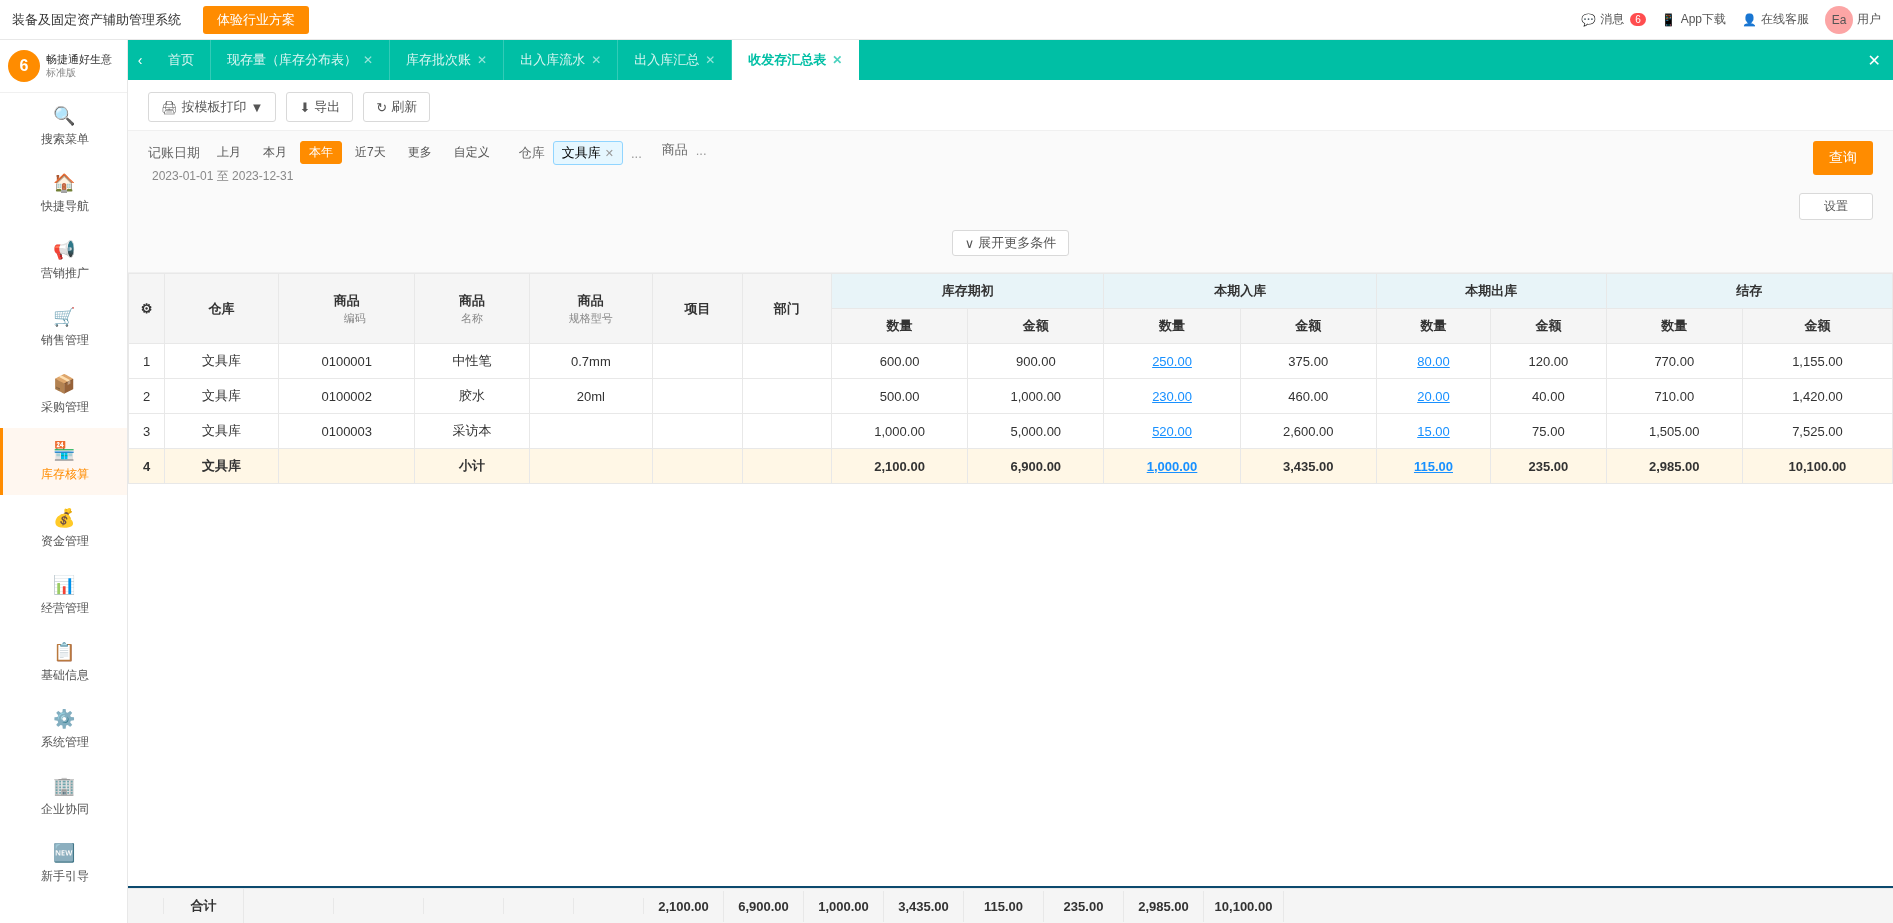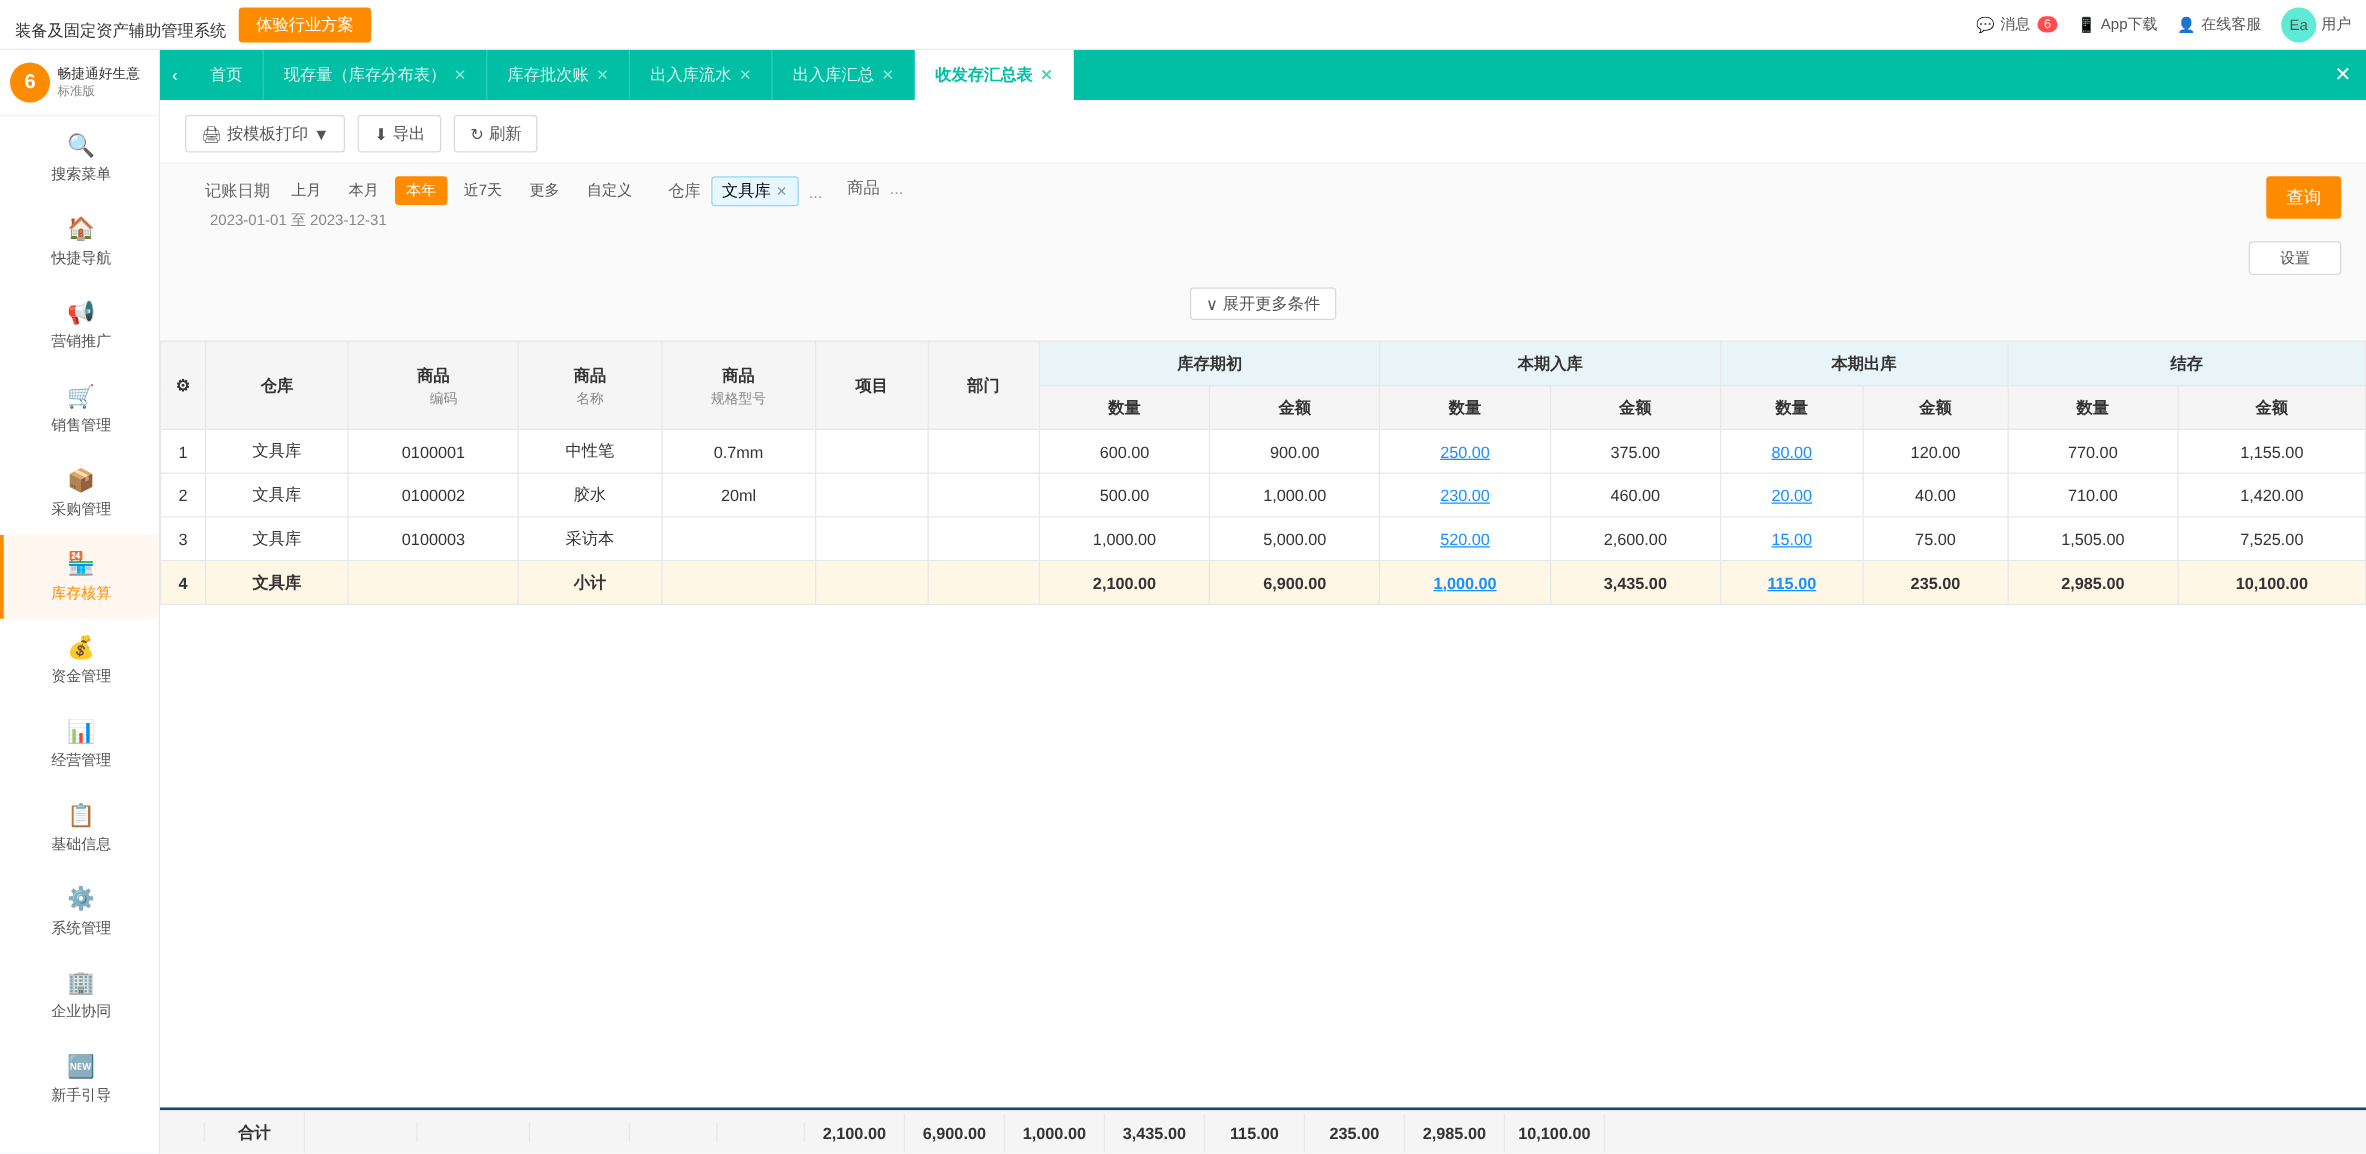--- a/index.html
+++ b/index.html
@@ -67,25 +67,25 @@
     .footer-row { display: flex; align-items: center; border-top: 1px solid #e8e8e8; }
     .footer-cell { padding: 8px 10px; border-right: 1px solid #e8e8e8; text-align: center; font-size: 13px; font-weight: 600; color: #333; white-space: nowrap; }
     .btn-query { background: #ff8c00; color: #fff; border: none; border-radius: 3px; padding: 8px 16px; font-size: 14px; cursor: pointer; white-space: nowrap; }
     .btn-settings-sm { background: #fff; color: #555; border: 1px solid #d9d9d9; border-radius: 3px; padding: 4px 24px; font-size: 12px; cursor: pointer; }
 
     
     .system-name { font-size: 13px; color: #333; }
     .btn-experience { background: #ff8c00; color: #fff; border: none; border-radius: 3px; padding: 5px 14px; font-size: 13px; cursor: pointer; }
     .top-icon { display: flex; align-items: center; gap: 4px; cursor: pointer; color: #555; font-size: 12px; }
     .badge { background: #ff4d4f; color: #fff; border-radius: 10px; font-size: 10px; padding: 1px 5px; margin-left: 2px; }
-    .avatar { width: 28px; height: 28px; background: #5eead4; border-radius: 50%; display: flex; align-items: center; justify-content: center; font-size: 12px; color: #555; }
+    .avatar { width: 28px; height: 28px; background: #fca5a5; border-radius: 50%; display: flex; align-items: center; justify-content: center; font-size: 12px; color: #555; }
     .expand-more-btn { display: flex; align-items: center; gap: 4px; cursor: pointer; color: #555; font-size: 13px; border: 1px solid #d9d9d9; padding: 3px 12px; border-radius: 3px; background: #fff; justify-content: center; width: fit-content; margin: 6px auto; }
 
     .col-group-header { background: #e8f4f8; }
-    .top-bar-system { display: flex; align-items: flex-end; gap: 10px; }
+    .top-bar-system { display: flex; align-items: center; gap: 22px; }
 
     .page-arrow { background: #00bfa5; color: #fff; border: none; width: 24px; height: 40px; cursor: pointer; font-size: 14px; display: flex; align-items: center; justify-content: center; }
   </style>
 </head>
 <body>
 
 <div class="app-wrapper">
 
   <div class="top-bar">
     <div class="top-bar-left">
@@ -224,21 +224,21 @@
               <span>↻</span>
               <span>刷新</span>
             </button>
           </div>
         </div>
 
         <div class="filter-area">
           <div style="display:flex; align-items:flex-start; gap:20px;">
 
             <div style="display:flex; align-items:flex-start; gap:20px; flex:1;">
-              <div style="display:flex; flex-direction:column; gap:4px;margin-left:16px;">
+              <div style="display:flex; flex-direction:column; gap:4px;">
                 <div style="display:flex; align-items:center; gap:8px;">
                   <span class="filter-label">记账日期</span>
                   <div class="date-tabs">
                     <span class="date-tab">上月</span>
                     <span class="date-tab">本月</span>
                     <span class="date-tab active">本年</span>
                     <span class="date-tab">近7天</span>
                     <span class="date-tab">更多</span>
                     <span class="date-tab">自定义</span>
                   </div>

